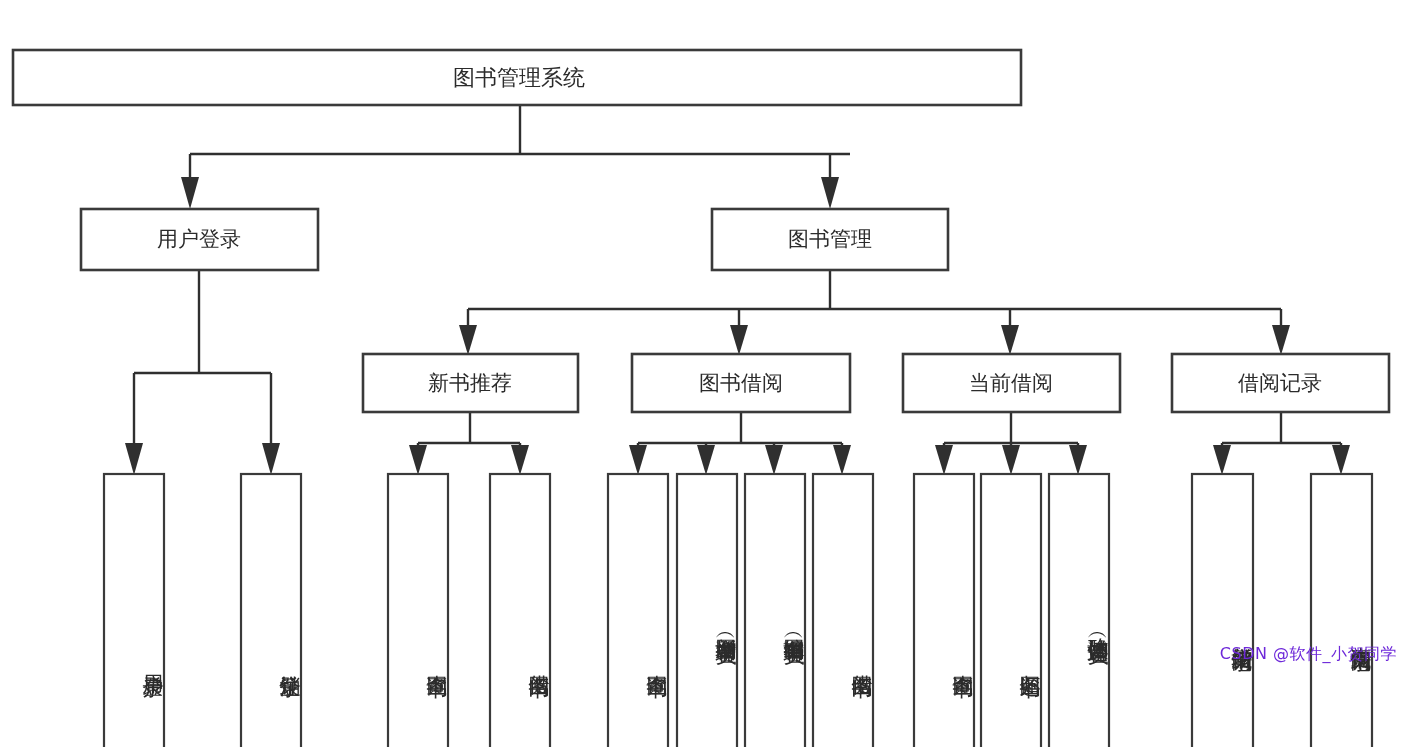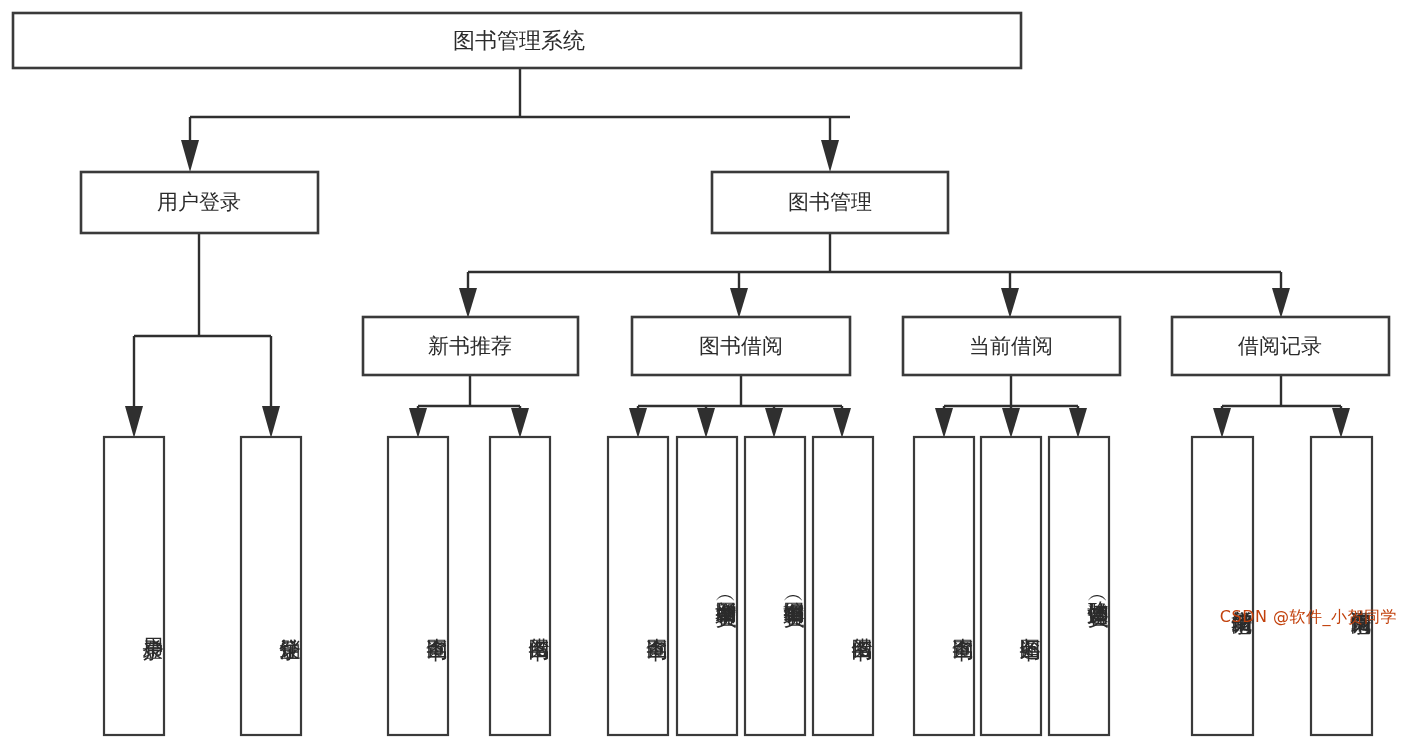--- a/index.html
+++ b/index.html
@@ -11,20 +11,21 @@
     width: 1405px;
     height: 747px;
     font-family: "DejaVu Sans", "Liberation Sans", sans-serif;
     overflow: hidden;
   }
   #diagram-root {
     position: relative;
     width: 1405px;
     height: 632px;
     background: #ffffff;
+    margin-top: 37px;
   }
   svg.flow {
     position: absolute;
     left: 0;
     top: 0;
     width: 1405px;
     height: 747px;
     display: block;
   }
   .node-box {
@@ -70,21 +71,21 @@
     white-space: nowrap;
     display: flex;
     align-items: flex-start;
     justify-content: center;
     user-select: none;
   }
   .watermark {
     position: absolute;
     right: 8px;
     bottom: 4px;
-    color: #c2410c;
+    color: #6d28d9;
     font-size: 16px;
     font-family: "DejaVu Sans", "Liberation Sans", sans-serif;
     letter-spacing: 0.5px;
     white-space: nowrap;
   }
 </style>
 </head>
 <body>
 
 <div id="diagram-root">

